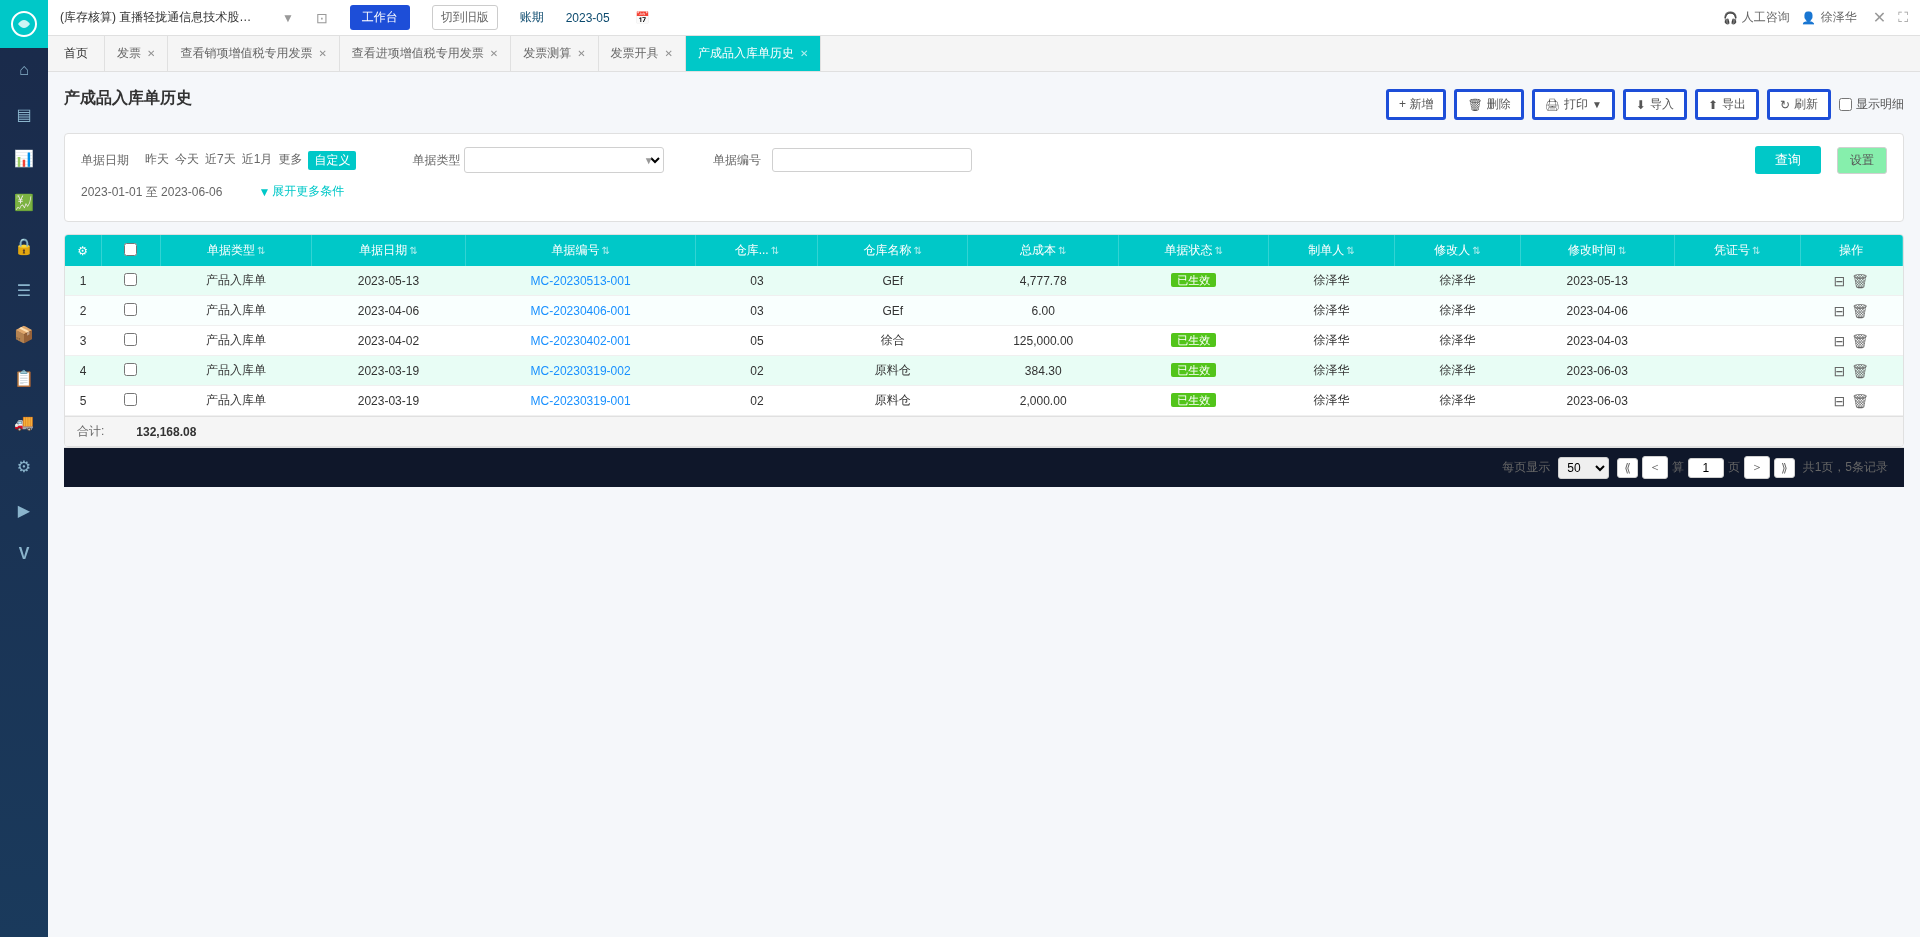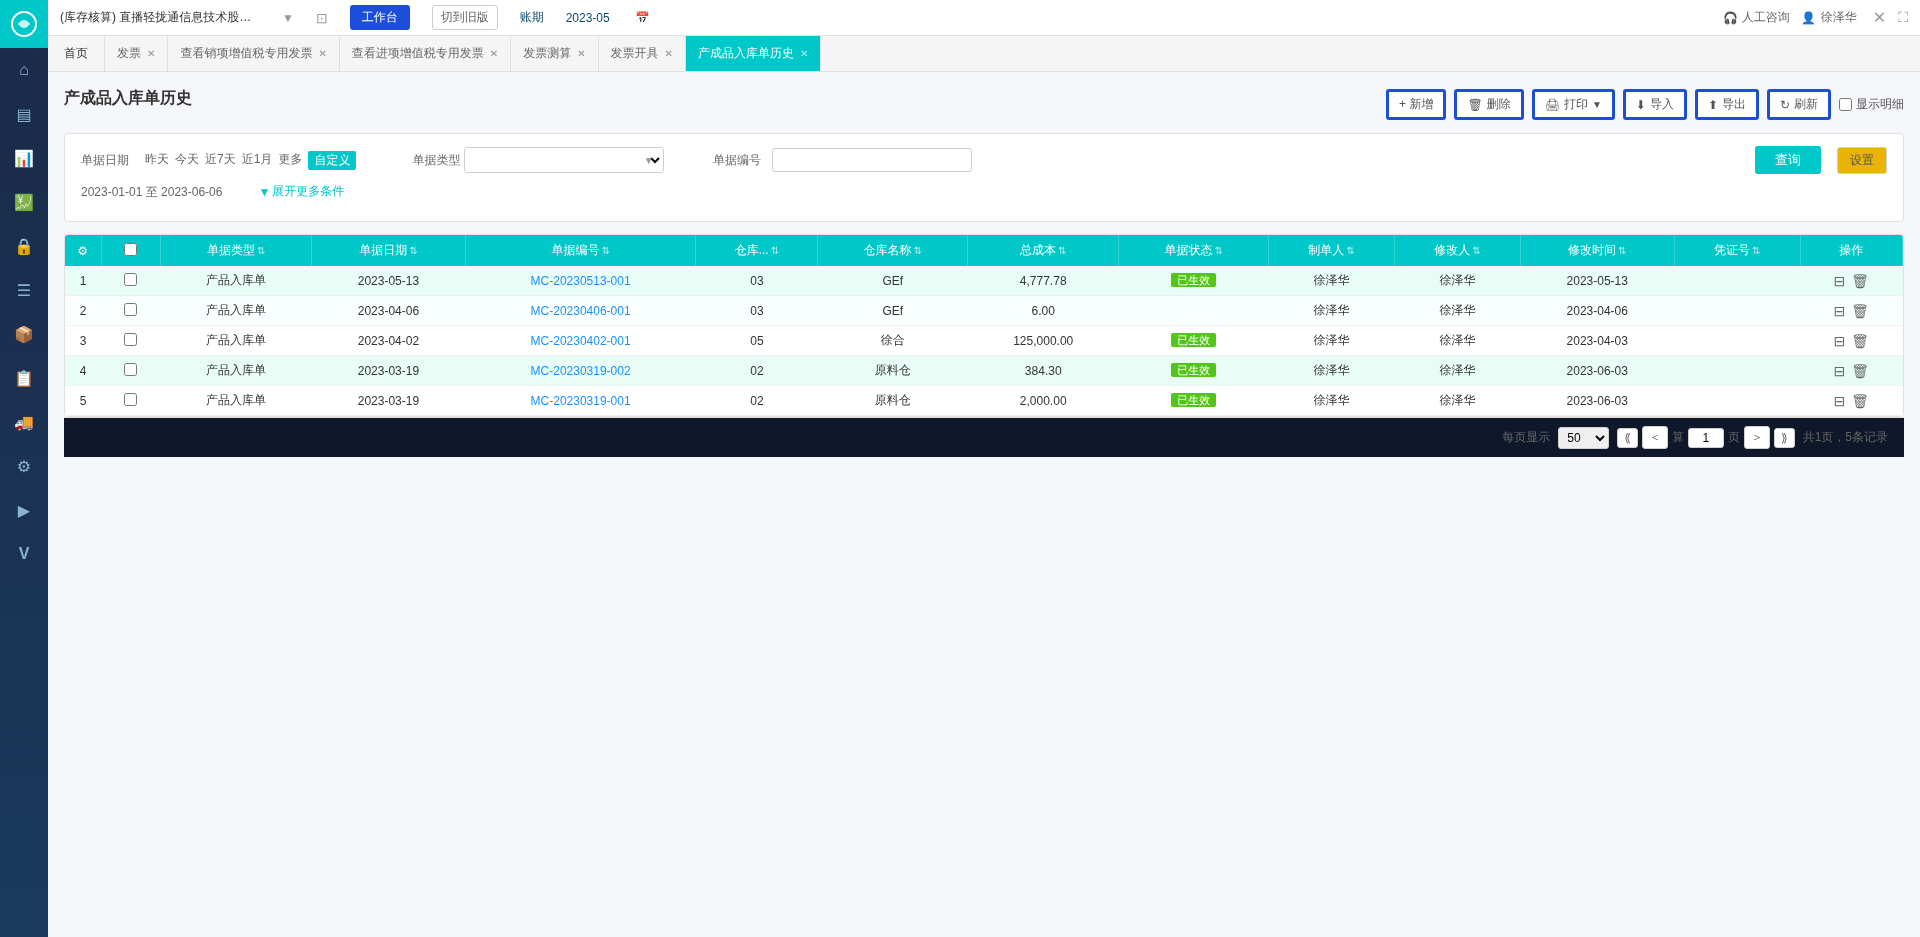--- a/index.html
+++ b/index.html
@@ -46,21 +46,21 @@
     .search-row { display: flex; align-items: center; gap: 16px; margin-bottom: 8px; }
     .search-label { color: #666; font-size: 12px; white-space: nowrap; }
     .date-shortcuts { display: flex; gap: 6px; }
     .date-shortcut { color: #666; font-size: 12px; cursor: pointer; }
     .date-shortcut.active { background: #00c8c8; color: white; padding: 1px 6px; border-radius: 2px; }
     .date-range { color: #666; font-size: 12px; margin-top: 2px; }
     .search-input { border: 1px solid #d0d0d0; border-radius: 3px; padding: 4px 8px; font-size: 12px; width: 200px; outline: none; }
     .search-select { border: 1px solid #d0d0d0; border-radius: 3px; padding: 4px 8px; font-size: 12px; width: 200px; outline: none; background: white; cursor: pointer; }
     .expand-btn { color: #00c8c8; font-size: 12px; cursor: pointer; display: flex; align-items: center; gap: 2px; }
     .query-btn { background: #00c8c8; color: white; border: none; padding: 5px 20px; border-radius: 3px; cursor: pointer; font-size: 13px; }
-    .set-btn { border: 1px solid #d0d0d0; background: #eab308; color: #555; padding: 4px 12px; border-radius: 3px; cursor: pointer; font-size: 12px; }
+    .set-btn { border: 1px solid #d0d0d0; background: #86efac; color: #555; padding: 4px 12px; border-radius: 3px; cursor: pointer; font-size: 12px; }
 
     
     .table-wrapper { background: white; border: 1px solid #e0e0e0; border-radius: 4px; overflow: hidden; }
     .data-table { width: 100%; border-collapse: collapse; font-size: 12px; }
     .data-table th { background: #00c8c8; color: white; padding: 7px 8px; text-align: center; font-weight: normal; border-right: 1px solid rgba(255,255,255,0.2); white-space: nowrap; }
     .data-table th:first-child { width: 36px; }
     .data-table td { padding: 6px 8px; border-bottom: 1px solid #f0f0f0; text-align: center; color: #333; }
     .data-table tr:nth-child(even) { background: #f9fffe; }
     .data-table tr:nth-child(odd) { background: white; }
     .data-table tr.highlighted { background: #e8fdf5 !important; }
@@ -427,20 +427,24 @@
     <td>
       <div class="action-icons">
         <span class="action-icon" title="编辑">⊟</span>
         <span class="action-icon" title="删除">🗑</span>
       </div>
     </td>
   </tr>
             </tbody>
         </table>
 
+        <div class="table-footer">
+          <span class="total-label">合计:</span>
+          <span class="total-value">132,168.08</span>
+        </div>
       </div>
 
       <div class="pagination">
         <span class="page-size-label">每页显示</span>
         <select class="page-size-select">
           <option value="50">50</option>
           <option value="100">100</option>
         </select>
         <div class="page-nav">
           <button class="page-btn">⟪</button>

